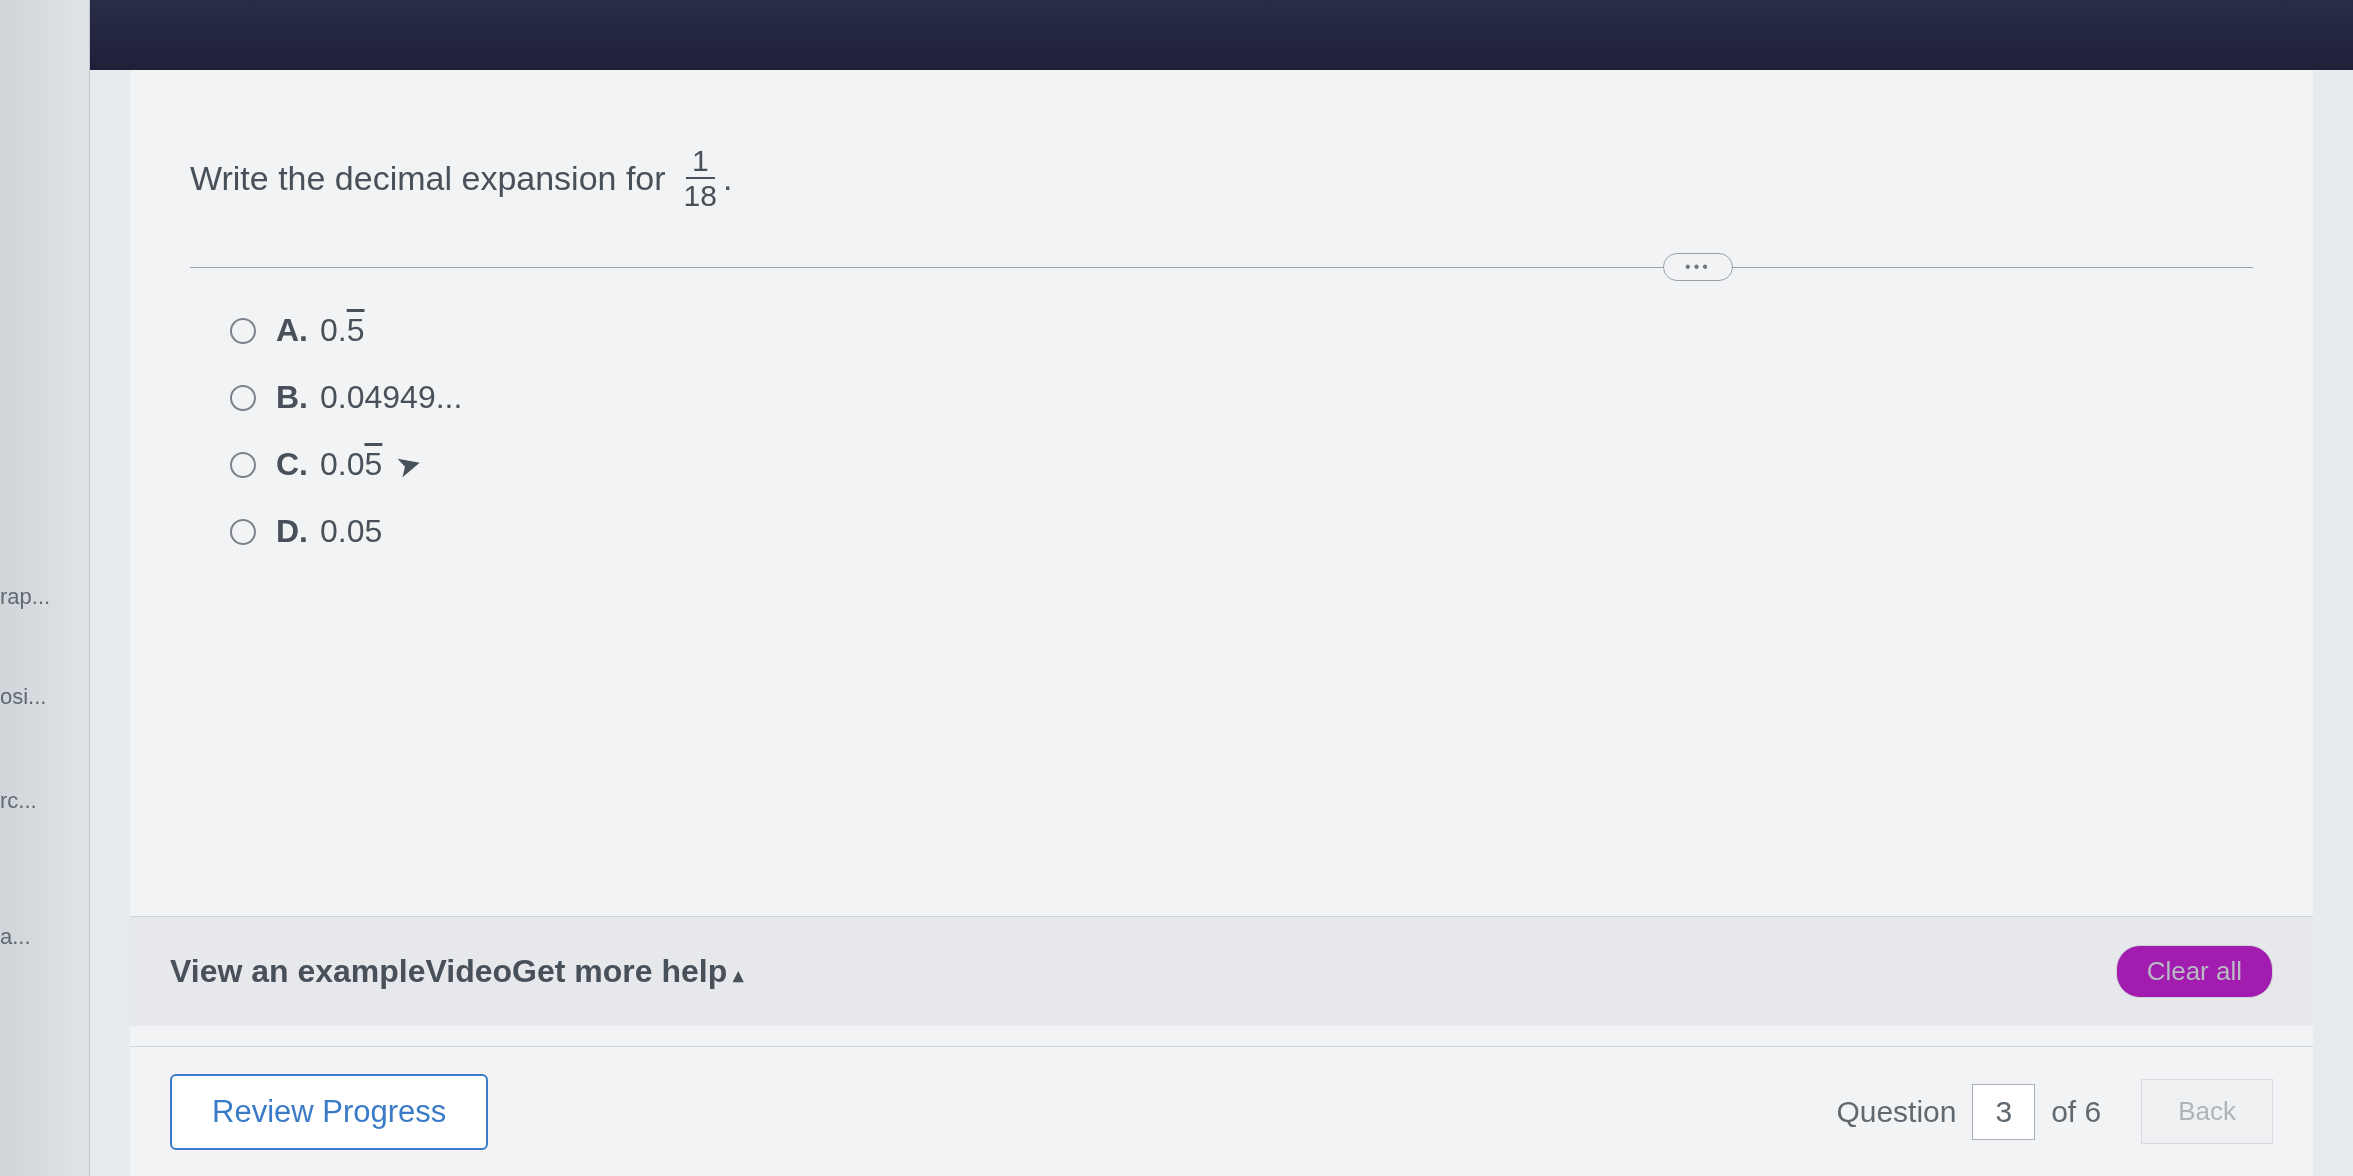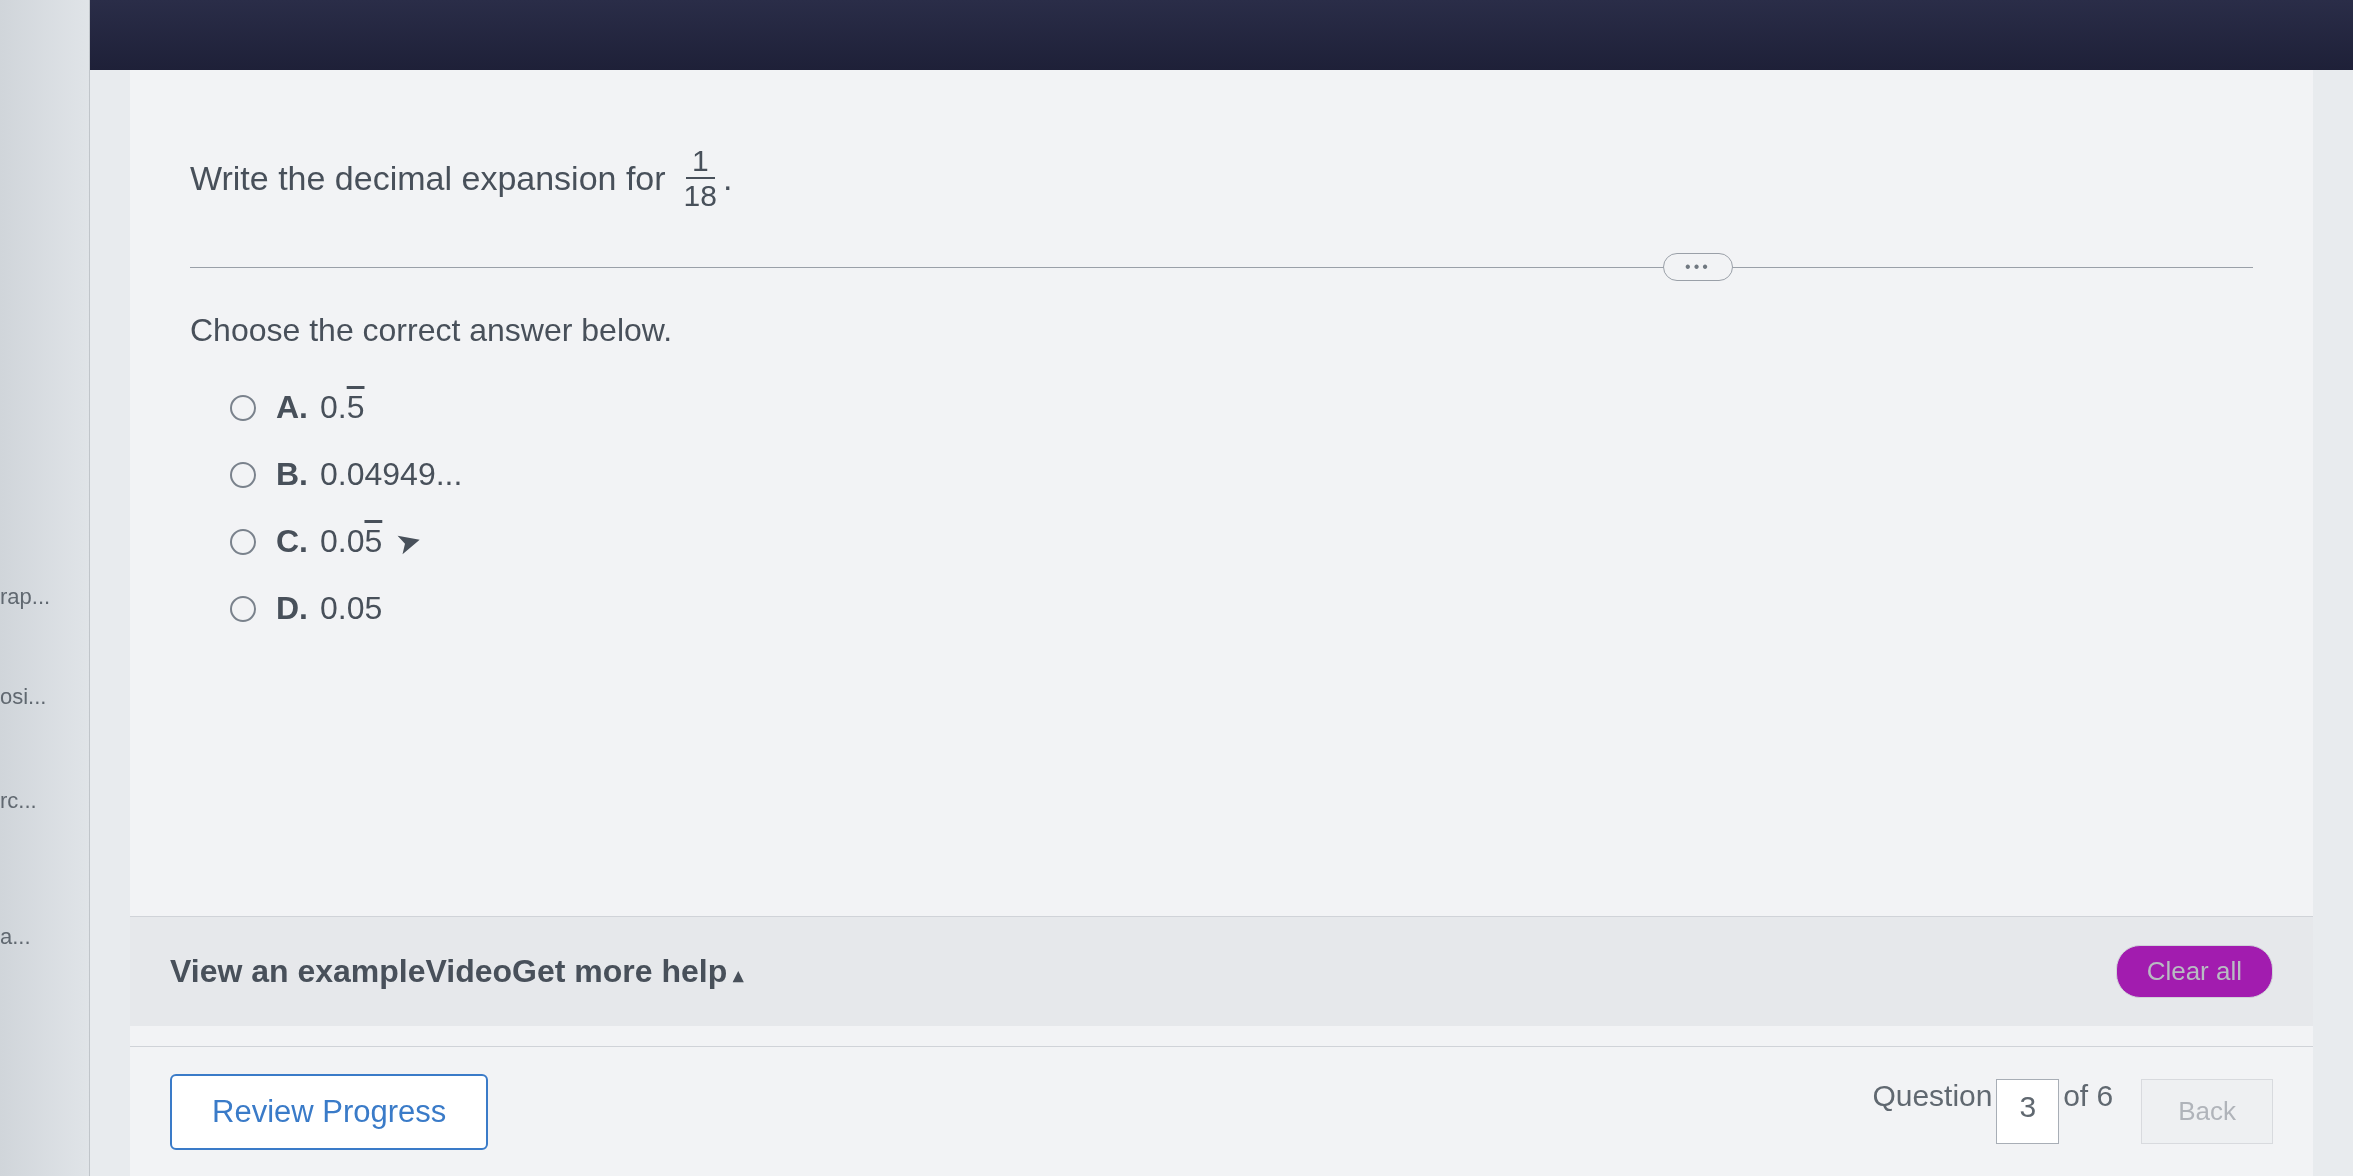--- a/index.html
+++ b/index.html
@@ -154,21 +154,22 @@
       color: #3a7bc8;
       background: #fff;
       padding: 18px 40px;
       font-size: 31px;
       border-radius: 6px;
       cursor: pointer;
     }
     .question-nav {
       margin-left: auto;
       display: flex;
-      gap: 4px;
+      align-items: center;
+      gap: 16px;
       font-size: 30px;
       color: #606870;
     }
     .qn-box {
       border: 1px solid #a8aeb6;
       padding: 10px 22px;
       background: #fff;
     }
     .back-btn {
       border: 1px solid #d8dade;
@@ -202,21 +203,20 @@
       <span class="den">18</span>
     </span>
     <span>.</span>
   </div>
 
   <div class="divider-row">
     <div class="divider-line"></div>
     <div class="divider-pill">•••</div>
   </div>
 
-  <div class="choose-text">Choose the correct answer below.</div>
 
   <div class="options">
     <div class="option">
       <span class="radio"></span>
       <span class="opt-letter">A.</span>
       <span><span>0.</span><span class="overline">5</span></span>
     </div>
     <div class="option">
       <span class="radio"></span>
       <span class="opt-letter">B.</span>

